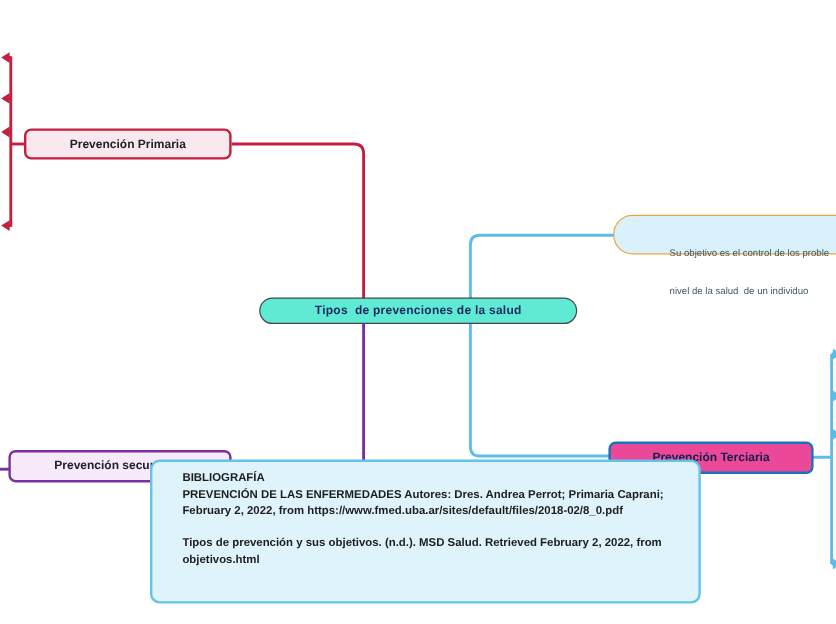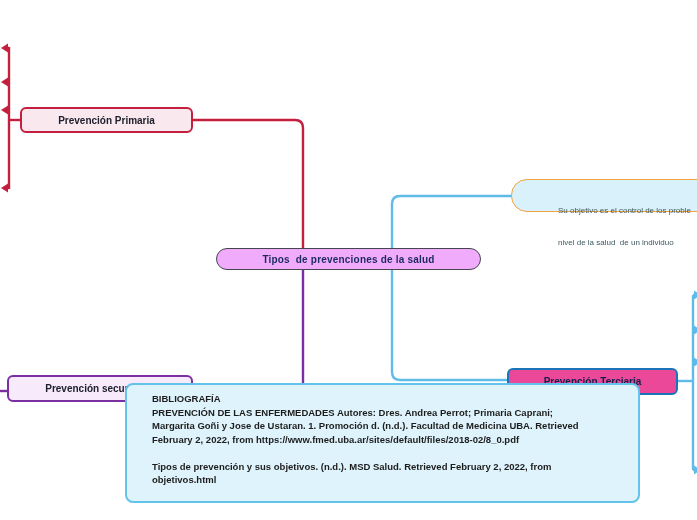--- a/index.html
+++ b/index.html
@@ -19,40 +19,40 @@
     background:#f9e9ef;border:2px solid #c51f3f;border-radius:6px;
   }
   .topic-primary .label{font-size:10px;color:#20202e;}
   .topic-secondary{
     left:7px;top:375px;width:186px;height:27px;
     background:#f6eafb;border:2px solid #7b2fa0;border-radius:6px;
   }
   .topic-secondary .label{font-size:10px;color:#20202e;}
   .topic-center{
     left:216px;top:248px;width:265px;height:22px;
-    background:#f0abfc;border:1.6px solid #45454d;border-radius:12px;
+    background:#5eead4;border:1.6px solid #45454d;border-radius:12px;
   }
   .topic-center .label{font-size:10px;color:#1b2a5e;letter-spacing:0.2px;}
   .topic-tertiary{
     left:507px;top:368px;width:171px;height:27px;
     background:#ec4899;border:2px solid #1b74b8;border-radius:6px;
   }
   .topic-tertiary .label{font-size:10px;color:#151f4a;}
   .note{
     position:absolute;z-index:2;box-sizing:border-box;
     left:511px;top:179px;width:262px;height:33px;
     background:#d8f1fa;border:1.6px solid #f2a43c;border-radius:16px;
   }
   .note .note-text{
     position:absolute;left:46px;top:5px;
     font-size:8px;line-height:10.5px;color:#3f5a63;white-space:pre;
   }
   .bib{
     position:absolute;z-index:3;box-sizing:border-box;
-    left:125px;top:383px;width:515px;height:120px;
+    left:125px;top:383px;width:459px;height:120px;
     background:#def3fb;border:2px solid #63c4ea;border-radius:8px;
   }
   .bib .bib-text{
     position:absolute;left:25px;top:7px;
     font-size:9.5px;line-height:13.5px;font-weight:bold;color:#1d1d1d;
   }
   .bib .bib-line{white-space:pre;}
   .bib .bib-spacer{height:13.5px;}
   .bib .bib-link{color:#1d1d1d;}
 </style>
@@ -113,19 +113,18 @@
   <div class="note-text">
     <div>Su objetivo es el control de los proble</div>
     <div>nivel de la salud  de un individuo</div>
   </div>
 </div>
 
 <div class="bib">
   <div class="bib-text">
     <div class="bib-line">BIBLIOGRAFÍA</div>
     <div class="bib-line">PREVENCIÓN DE LAS ENFERMEDADES Autores: Dres. Andrea Perrot; Primaria Caprani;</div>
-    <div class="bib-line">Margarita Goñi y Jose de Ustaran. 1. Promoción d. (n.d.). Facultad de Medicina UBA. Retrieved</div>
     <div class="bib-line"><span>February 2, 2022, from </span><span class="bib-link">https://www.fmed.uba.ar/sites/default/files/2018-02/8_0.pdf</span></div>
     <div class="bib-spacer"></div>
     <div class="bib-line">Tipos de prevención y sus objetivos. (n.d.). MSD Salud. Retrieved February 2, 2022, from</div>
     <div class="bib-line"><span class="bib-link">objetivos.html</span></div>
   </div>
 </div>
 
 </body></html>

